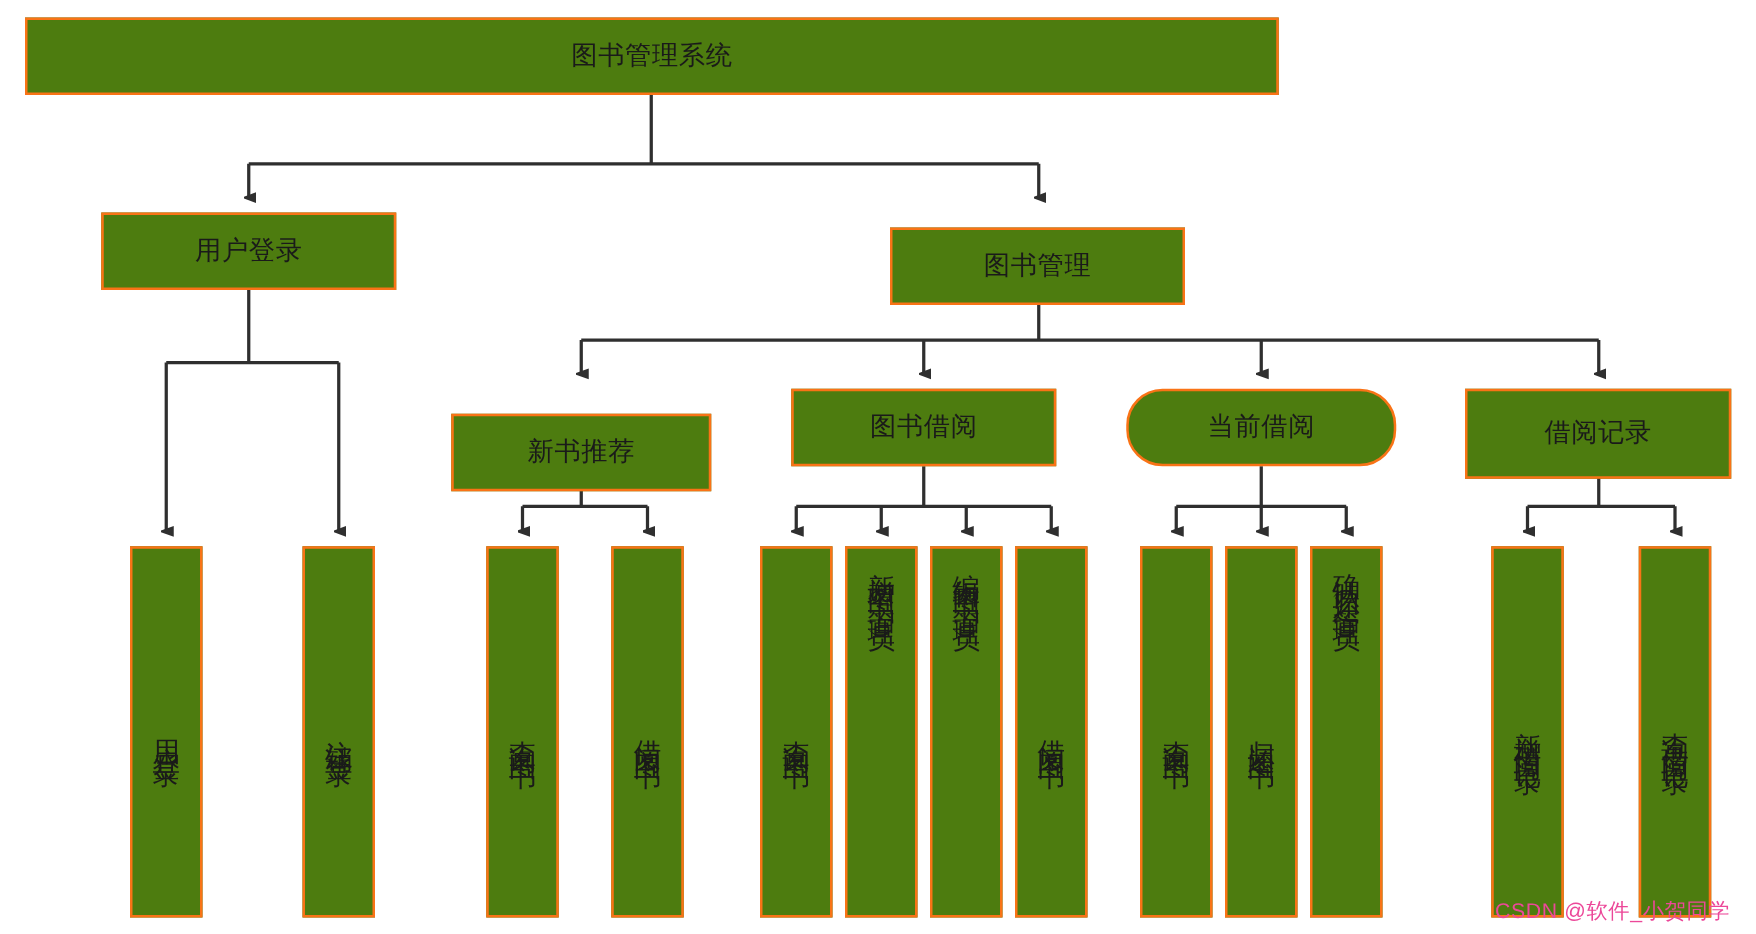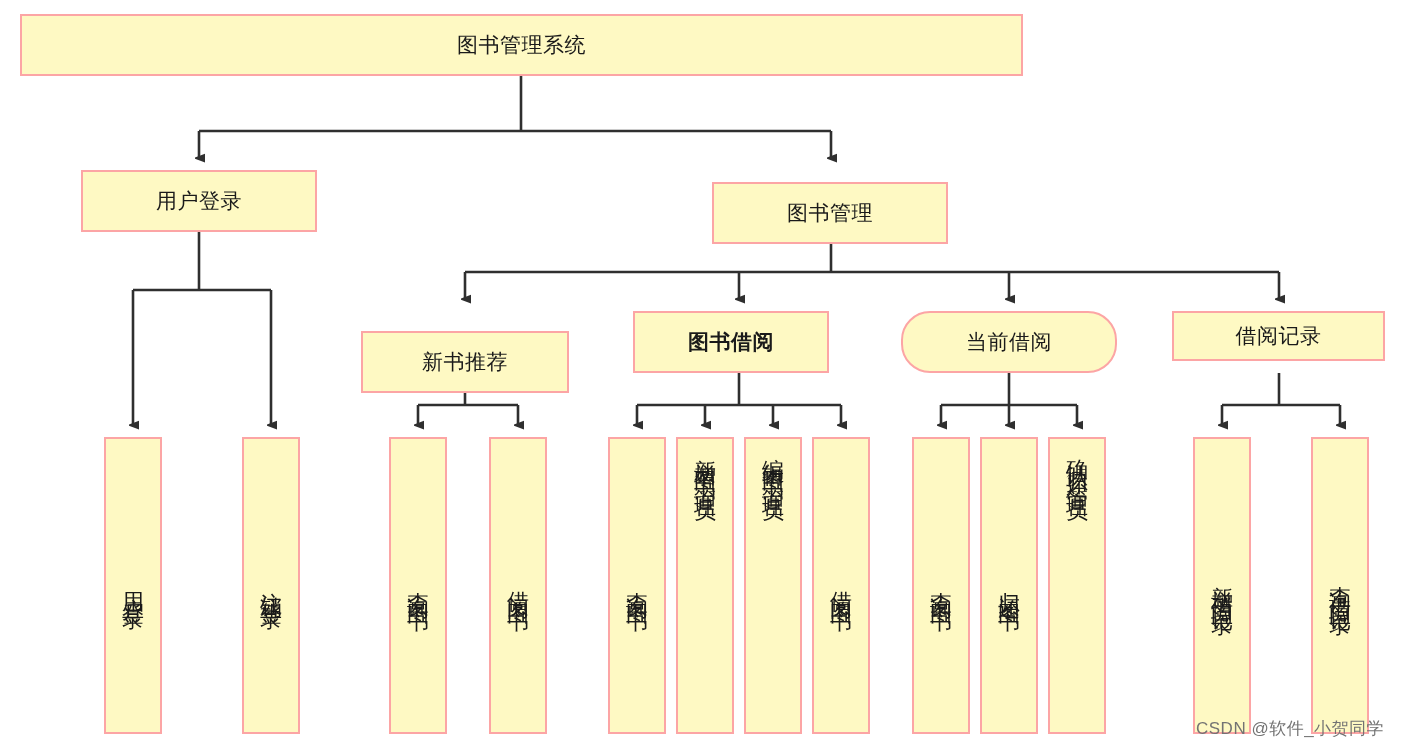--- a/index.html
+++ b/index.html
@@ -21,22 +21,22 @@
     position: absolute;
     left: 0;
     top: 0;
     width: 1405px;
     height: 747px;
     pointer-events: none;
   }
   .node {
     position: absolute;
     box-sizing: border-box;
-    border: 2px solid #fca5a5;
-    background: #fef9c3;
+    border: 2px solid #f97316;
+    background: #4d7c0f;
     display: flex;
     align-items: center;
     justify-content: center;
     color: #1a1a1a;
     line-height: 1.08;
   }
   .node .lbl {
     display: block;
     text-align: center;
     white-space: pre;
@@ -62,21 +62,21 @@
     white-space: pre;
     margin: 0 auto;
   }
   .leaf.centered {
     align-items: center;
     padding-top: 0;
   }
   .watermark {
     position: absolute;
     font-size: 17px;
-    color: #737373;
+    color: #ec4899;
     white-space: nowrap;
     letter-spacing: 0.5px;
   }
 </style>
 </head>
 <body>
 
 <div id="canvas">
 
   <svg class="edges" viewBox="0 0 1405 747" xmlns="http://www.w3.org/2000/svg">
@@ -136,27 +136,27 @@
   <div class="node h-node" style="left:81px; top:170px; width:236px; height:62px;">
     <span class="lbl">用户登录</span>
   </div>
   <div class="node h-node" style="left:712px; top:182px; width:236px; height:62px;">
     <span class="lbl">图书管理</span>
   </div>
 
   <div class="node h-node" style="left:361px; top:311px; width:208px; height:62px;margin-top:20px;">
     <span class="lbl">新书推荐</span>
   </div>
-  <div class="node h-node" style="left:633px; top:311px; width:196px; height:62px;font-weight:bold;">
+  <div class="node h-node" style="left:633px; top:311px; width:212px; height:62px;">
     <span class="lbl">图书借阅</span>
   </div>
   <div class="node h-node" style="left:901px; top:311px; width:216px; height:62px;border-radius:29px;">
     <span class="lbl">当前借阅</span>
   </div>
-  <div class="node h-node" style="left:1172px; top:311px; width:213px; height:50px;">
+  <div class="node h-node" style="left:1172px; top:311px; width:213px; height:72px;">
     <span class="lbl">借阅记录</span>
   </div>
 
   <div class="node leaf centered" style="left:104px; top:437px; width:58px; height:297px;">
     <span class="lbl">用户登录</span>
   </div>
   <div class="node leaf centered" style="left:242px; top:437px; width:58px; height:297px;">
     <span class="lbl">注销登录</span>
   </div>
 

